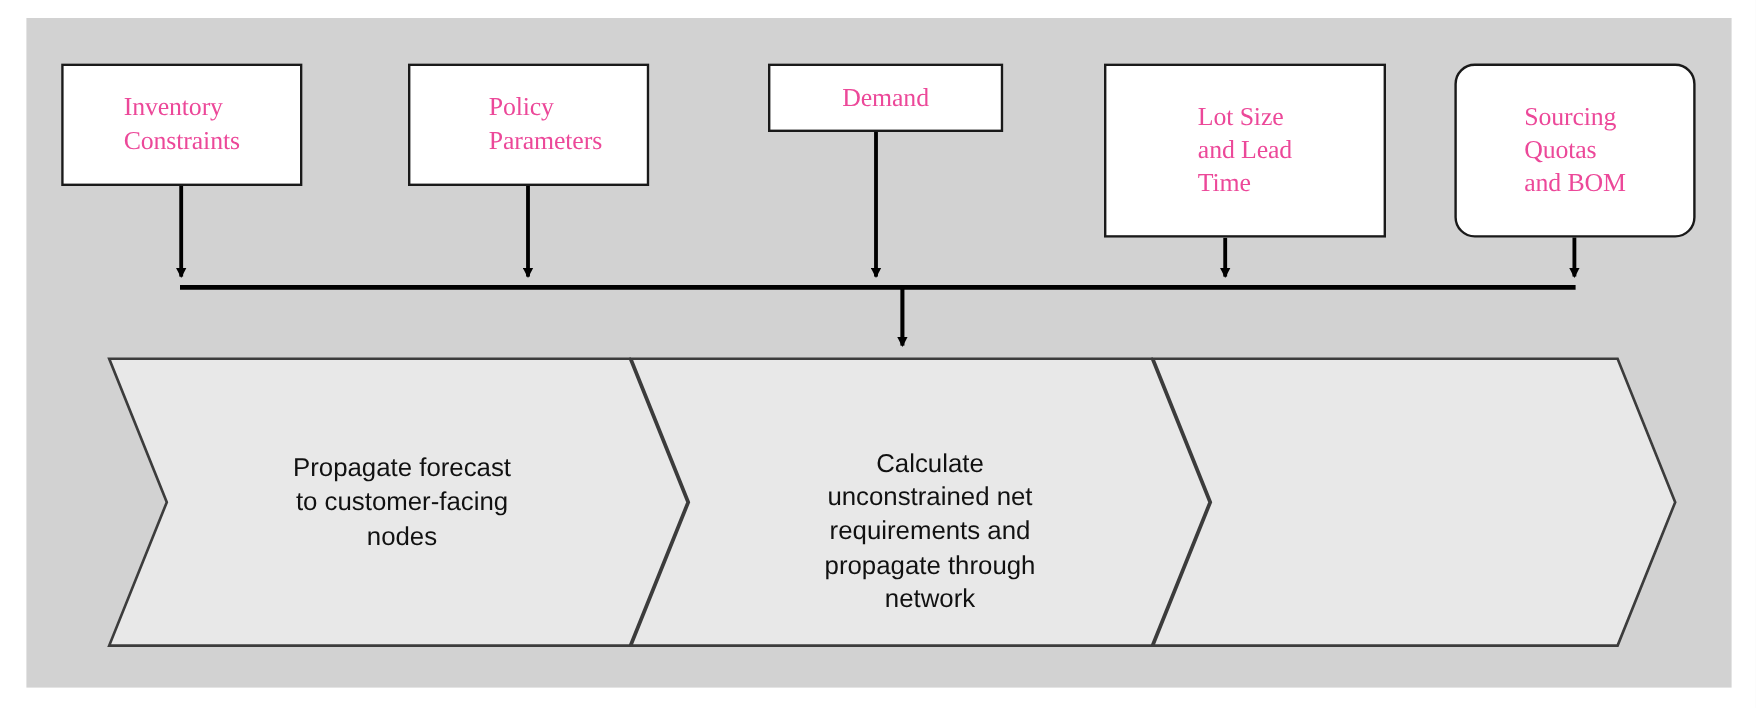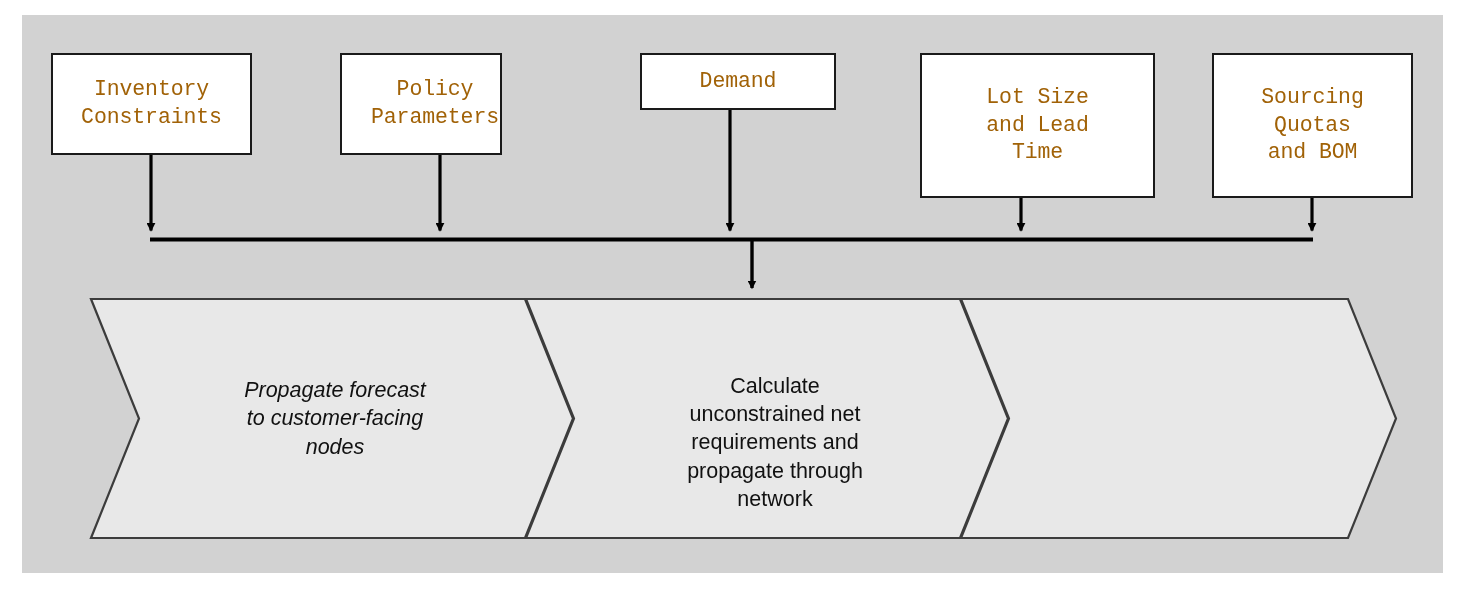--- a/index.html
+++ b/index.html
@@ -35,25 +35,25 @@
     height: 590px;
   }
   .input-box {
     position: absolute;
     background: #ffffff;
     border: 2.5px solid #1a1a1a;
     box-sizing: border-box;
     display: flex;
     align-items: center;
     justify-content: center;
-    text-align: center;
-    color: #a16207;
+    text-align: left;
+    color: #ec4899;
     font-size: 21.5px;
     line-height: 1.3;
-    font-family: Liberation Mono, monospace;
+    font-family: Liberation Serif, serif;
     white-space: pre-line;
     letter-spacing: -0.1px;
   }
   .chevron-label {
     position: absolute;
     text-align: center;
     color: #111111;
     font-size: 21.5px;
     line-height: 1.32;
     font-family: "Liberation Sans", sans-serif;
@@ -93,34 +93,34 @@
     <g>
       <polygon points="91,299 525,299 573,418.5 525,538 91,538 139,418.5" fill="#e8e8e8" stroke="#3c3c3c" stroke-width="2.2" stroke-linejoin="miter"></polygon>
       <polygon points="526,299 960,299 1008,418.5 960,538 526,538 574,418.5" fill="#e8e8e8" stroke="#3c3c3c" stroke-width="2.2" stroke-linejoin="miter"></polygon>
       <polygon points="961,299 1348,299 1396,418.5 1348,538 961,538 1009,418.5" fill="#e8e8e8" stroke="#3c3c3c" stroke-width="2.2" stroke-linejoin="miter"></polygon>
     </g>
   </svg>
 
   <div class="input-box" style="left:51px;  top:53px;  width:201px; height:102px;">Inventory
 Constraints</div>
 
-  <div class="input-box" style="left:340px; top:53px;  width:162px; height:102px;padding-left:28px;">Policy
+  <div class="input-box" style="left:340px; top:53px;  width:201px; height:102px;padding-left:28px;">Policy
 Parameters</div>
 
   <div class="input-box" style="left:640px; top:53px;  width:196px; height:57px;">Demand</div>
 
   <div class="input-box" style="left:920px; top:53px;  width:235px; height:145px;">Lot Size
 and Lead
 Time</div>
 
-  <div class="input-box" style="left:1212px; top:53px; width:201px; height:145px;">Sourcing
+  <div class="input-box" style="left:1212px; top:53px; width:201px; height:145px;border-radius:17px;">Sourcing
 Quotas
 and BOM</div>
 
-  <div class="chevron-label" style="left:150px; top:299px; width:370px; height:239px;font-style:italic;">Propagate forecast
+  <div class="chevron-label" style="left:150px; top:299px; width:370px; height:239px;">Propagate forecast
 to customer-facing
 nodes</div>
 
   <div class="chevron-label" style="left:590px; top:299px; width:370px; height:287px;">Calculate
 unconstrained net
 requirements and
 propagate through
 network</div>
 
 

